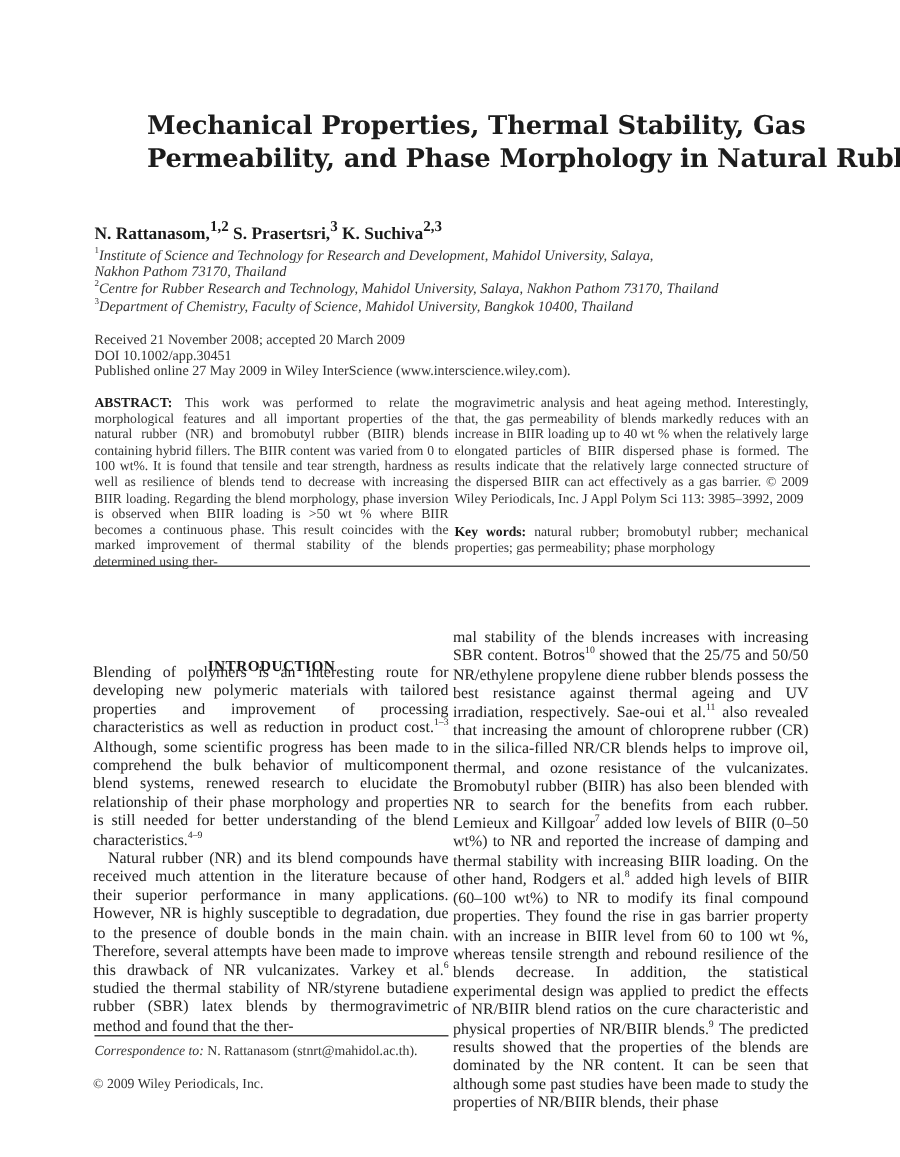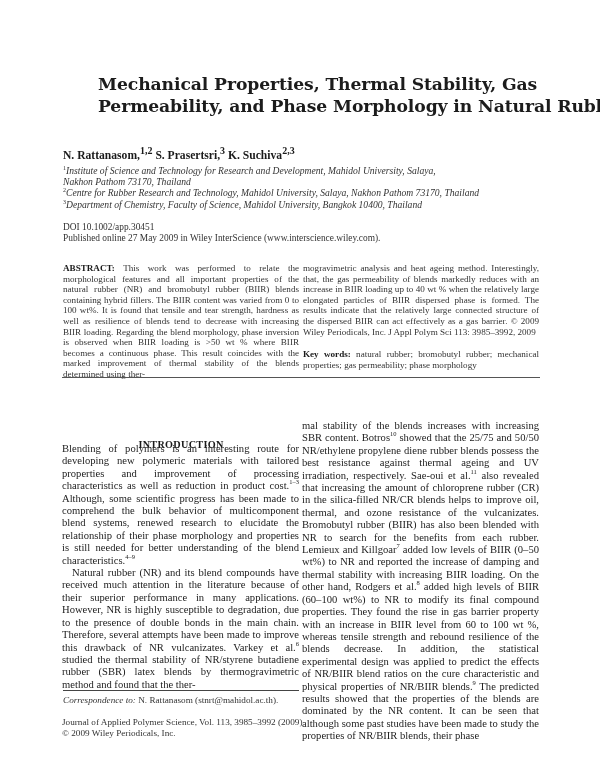--- a/index.html
+++ b/index.html
@@ -51,20 +51,21 @@
 </div>
 
 <div class="abs affils">
   <div><sup>1</sup><span>Institute of Science and Technology for Research and Development, Mahidol University, Salaya,</span></div>
   <div><span>Nakhon Pathom 73170, Thailand</span></div>
   <div><sup>2</sup><span>Centre for Rubber Research and Technology, Mahidol University, Salaya, Nakhon Pathom 73170, Thailand</span></div>
   <div><sup>3</sup><span>Department of Chemistry, Faculty of Science, Mahidol University, Bangkok 10400, Thailand</span></div>
 </div>
 
 <div class="abs dates">
+  <div>Received 21 November 2008; accepted 20 March 2009</div>
   <div>DOI 10.1002/app.30451</div>
   <div>Published online 27 May 2009 in Wiley InterScience (www.interscience.wiley.com).</div>
 </div>
 
 <div class="abs abstract-col left">
   <b>ABSTRACT:</b>
   <span>This work was performed to relate the morphological features and all important properties of the natural rubber (NR) and bromobutyl rubber (BIIR) blends containing hybrid fillers. The BIIR content was varied from 0 to 100 wt%. It is found that tensile and tear strength, hardness as well as resilience of blends tend to decrease with increasing BIIR loading. Regarding the blend morphology, phase inversion is observed when BIIR loading is &gt;50 wt % where BIIR becomes a continuous phase. This result coincides with the marked improvement of thermal stability of the blends determined using ther-</span>
 </div>
 
 <div class="abs abstract-col right">
@@ -88,15 +89,14 @@
   <p><span>mal stability of the blends increases with increasing SBR content. Botros</span><sup>10</sup><span> showed that the 25/75 and 50/50 NR/ethylene propylene diene rubber blends possess the best resistance against thermal ageing and UV irradiation, respectively. Sae-oui et al.</span><sup>11</sup><span> also revealed that increasing the amount of chloroprene rubber (CR) in the silica-filled NR/CR blends helps to improve oil, thermal, and ozone resistance of the vulcanizates. Bromobutyl rubber (BIIR) has also been blended with NR to search for the benefits from each rubber. Lemieux and Killgoar</span><sup>7</sup><span> added low levels of BIIR (0–50 wt%) to NR and reported the increase of damping and thermal stability with increasing BIIR loading. On the other hand, Rodgers et al.</span><sup>8</sup><span> added high levels of BIIR (60–100 wt%) to NR to modify its final compound properties. They found the rise in gas barrier property with an increase in BIIR level from 60 to 100 wt %, whereas tensile strength and rebound resilience of the blends decrease. In addition, the statistical experimental design was applied to predict the effects of NR/BIIR blend ratios on the cure characteristic and physical properties of NR/BIIR blends.</span><sup>9</sup><span> The predicted results showed that the properties of the blends are dominated by the NR content. It can be seen that although some past studies have been made to study the properties of NR/BIIR blends, their phase</span></p>
 </div>
 
 <div class="abs fn-rule"></div>
 <div class="abs corr">
   <i>Correspondence to:</i>
   <span>N. Rattanasom (stnrt@mahidol.ac.th).</span>
 </div>
 
 <div class="abs journal">
-  <div>Journal of Applied Polymer Science, Vol. 113, 3985–3992 (2009)</div>
   <div>© 2009 Wiley Periodicals, Inc.</div>
 </div>
 
 </body></html>

